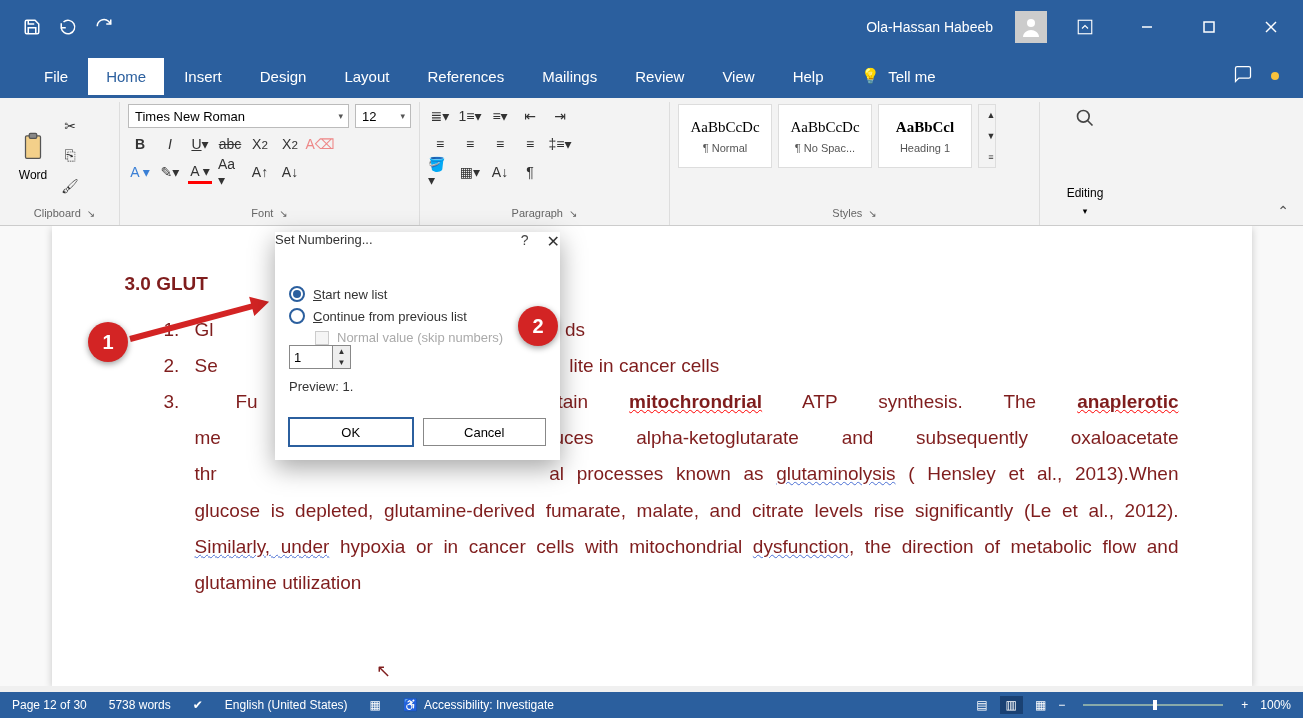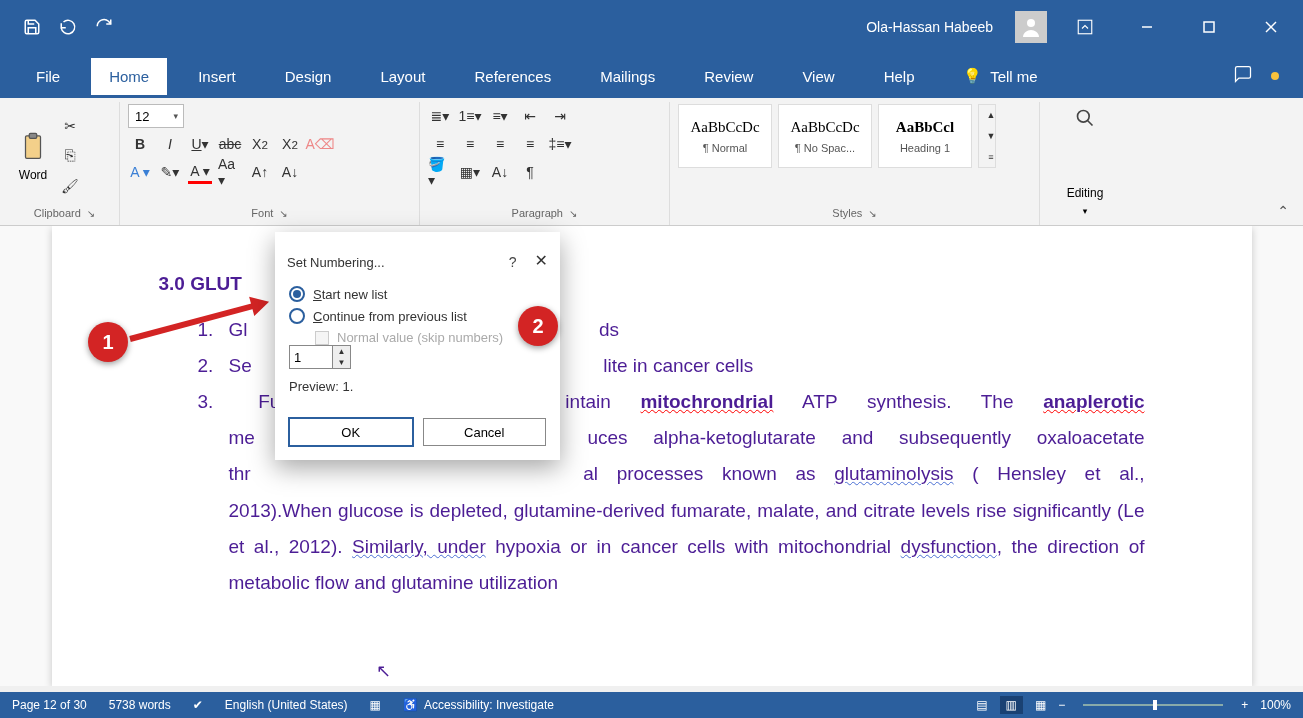--- a/index.html
+++ b/index.html
@@ -8,56 +8,56 @@
 .title-bar { height: 54px; background: linear-gradient(to bottom, #2b5f9e, #2b5f9e); display: flex; align-items: center; color: white; padding: 0 8px; }
 .title-bar .qat { display: flex; align-items: center; gap: 12px; margin-left: 12px; }
 .title-bar .qat-item { width: 24px; height: 24px; display: flex; align-items: center; justify-content: center; cursor: pointer; }
 .title-bar .doc-title { position: absolute; left: 50%; transform: translateX(-50%); font-size: 15px; }
 .title-bar .right-controls { margin-left: auto; display: flex; align-items: center; gap: 14px; }
 .title-bar .user { font-size: 14px; margin-right: 8px; margin-left: 45px; }
 .avatar { width: 32px; height: 32px; background: #ccc; display: flex; align-items: center; justify-content: center; }
 .avatar svg { width: 24px; height: 24px; fill: #fff; }
 .win-btn { width: 48px; height: 36px; display: flex; align-items: center; justify-content: center; cursor: pointer; }
 
-.tabs { height: 44px; background: #2b5f9e; display: flex; align-items: center; padding-left: 18px; color: white; gap: 13px; justify-content: flex-end; }
+.tabs { height: 44px; background: #2b5f9e; display: flex; align-items: center; padding-left: 26px; color: white; gap: 2px; justify-content: flex-end; }
 .tab { padding: 10px 18px; font-size: 15px; cursor: pointer; }
 .tab.active { background: white; color: #2b5f9e; }
 .tabs .right-tabs { margin-left: auto; display: flex; align-items: center; gap: 18px; padding-right: 24px; }
 
 .ribbon { height: 128px; background: #f3f3f3; border-bottom: 1px solid #ccc; display: flex; padding: 4px 10px 0 10px; position: relative; }
 .ribbon-group { display: flex; flex-direction: column; justify-content: space-between; padding: 2px 8px 2px 8px; border-right: 1px solid #ddd; }
 .ribbon-group-label { font-size: 11px; color: #666; text-align: center; padding-bottom: 4px; display: flex; align-items: center; justify-content: center; gap: 6px; }
 .launcher { font-size: 10px; color: #666; cursor: pointer; }
 .ribbon-controls { display: flex; flex-direction: column; gap: 4px; flex: 1; }
 .ribbon-row { display: flex; align-items: center; gap: 6px; }
 .btn-sm { width: 24px; height: 24px; display: flex; align-items: center; justify-content: center; cursor: pointer; font-size: 14px; color: #333; }
 .combo { border: 1px solid #bbb; height: 24px; background: white; font-size: 13px; padding: 0 20px 0 6px; display: flex; align-items: center; position: relative; cursor: pointer; }
 .combo::after { content: "▾"; position: absolute; right: 5px; font-size: 9px; color: #555; }
 .styles-box { display: flex; gap: 6px; }
 .style-item { width: 94px; height: 64px; border: 1px solid #ddd; display: flex; flex-direction: column; align-items: center; justify-content: center; cursor: pointer; background: white; }
 .style-item .preview { font-family: "Times New Roman", serif; font-size: 15px; }
 .style-item .name { font-size: 11px; color: #555; margin-top: 6px; }
 .collapse-caret { position: absolute; right: 14px; bottom: 6px; cursor: pointer; color: #555; font-size: 14px; }
 
 .document { flex: 1; background: #f9f9f9; height: 460px; overflow: hidden; display: flex; justify-content: center; position: relative; }
-.page { width: 1200px; background: white; box-shadow: 0 2px 8px rgba(0,0,0,0.2); padding: 40px 107px; font-family: "Times New Roman", serif; font-size: 19px; line-height: 1.9; color: #4c1d95; text-align: justify; }
+.page { width: 1200px; background: white; box-shadow: 0 2px 8px rgba(0,0,0,0.2); padding: 40px 73px; font-family: "Times New Roman", serif; font-size: 19px; line-height: 1.9; color: #7f1d1d; text-align: justify; }
 .page h3 { font-size: 19px; font-weight: bold; margin-bottom: 10px; }
 .page ol { margin-left: 60px; }
 .page ol li { padding-left: 10px; }
 .sq-red { text-decoration: underline wavy red; text-decoration-thickness: 1px; font-weight: bold; }
 .sq-blue { text-decoration: underline wavy #4a6fd4; text-decoration-thickness: 1px; }
 
 .status-bar { height: 26px; background: #2b5f9e; color: white; display: flex; align-items: center; font-size: 12px; padding: 0 12px; gap: 22px; position: absolute; bottom: 0; width: 100%; }
 .status-right { margin-left: auto; display: flex; align-items: center; gap: 12px; }
 .zoom-slider { width: 140px; height: 2px; background: #8aa; position: relative; margin: 0 6px; }
 .zoom-slider .thumb { position: absolute; left: 50%; top: -4px; width: 4px; height: 10px; background: white; }
 .zoom-slider .tick { position: absolute; left: 50%; top: -2px; width: 1px; height: 6px; background: white; }
 
 .dialog { position: absolute; left: 275px; top: 232px; width: 285px; background: white; box-shadow: 0 8px 24px rgba(0,0,0,0.35); z-index: 100; }
-.dialog-title { height: 38px; display: flex; align-items: flex-end; padding: 0 12px; font-size: 13px; color: #333; }
+.dialog-title { height: 38px; display: flex; align-items: flex-start; padding: 0 0; font-size: 13px; color: #333; }
 .dialog-title .q { margin-left: auto; margin-right: 18px; font-size: 14px; color: #444; cursor: pointer; }
 .dialog-title .x { font-size: 16px; cursor: pointer; color: #333; }
 .dialog-body { padding: 10px 14px 14px; font-size: 13px; color: #333; }
 .radio-row { display: flex; align-items: center; gap: 8px; margin: 6px 0; cursor: pointer; }
 .radio { width: 16px; height: 16px; border-radius: 50%; border: 2px solid #2b5f9e; display: flex; align-items: center; justify-content: center; }
 .radio.checked::after { content: ""; width: 8px; height: 8px; border-radius: 50%; background: #2b5f9e; }
 .checkbox-row { display: flex; align-items: center; gap: 8px; margin-left: 26px; color: #aaa; cursor: default; }
 .checkbox { width: 14px; height: 14px; border: 1px solid #ccc; background: #f5f5f5; }
 .field-label { margin-top: 16px; margin-bottom: 4px; }
 .spinner { display: inline-flex; border: 1px solid #888; height: 24px; width: 62px; }
@@ -173,20 +173,23 @@
     </div>
     <div class="ribbon-group-label">
         <span>Clipboard</span>
         <span class="launcher">↘</span>
       </div>
   </div>
 
   <div class="ribbon-group" style="width:300px;">
     <div class="ribbon-controls">
       <div class="ribbon-row">
+        <div class="combo" style="flex:1;">
+            <span>Times New Roman</span>
+          </div>
         <div class="combo" style="width:56px;">
             <span>12</span>
           </div>
       </div>
       <div class="ribbon-row">
         <div class="btn-sm">
             <b>B</b>
           </div>
         <div class="btn-sm">
             <i>I</i>

